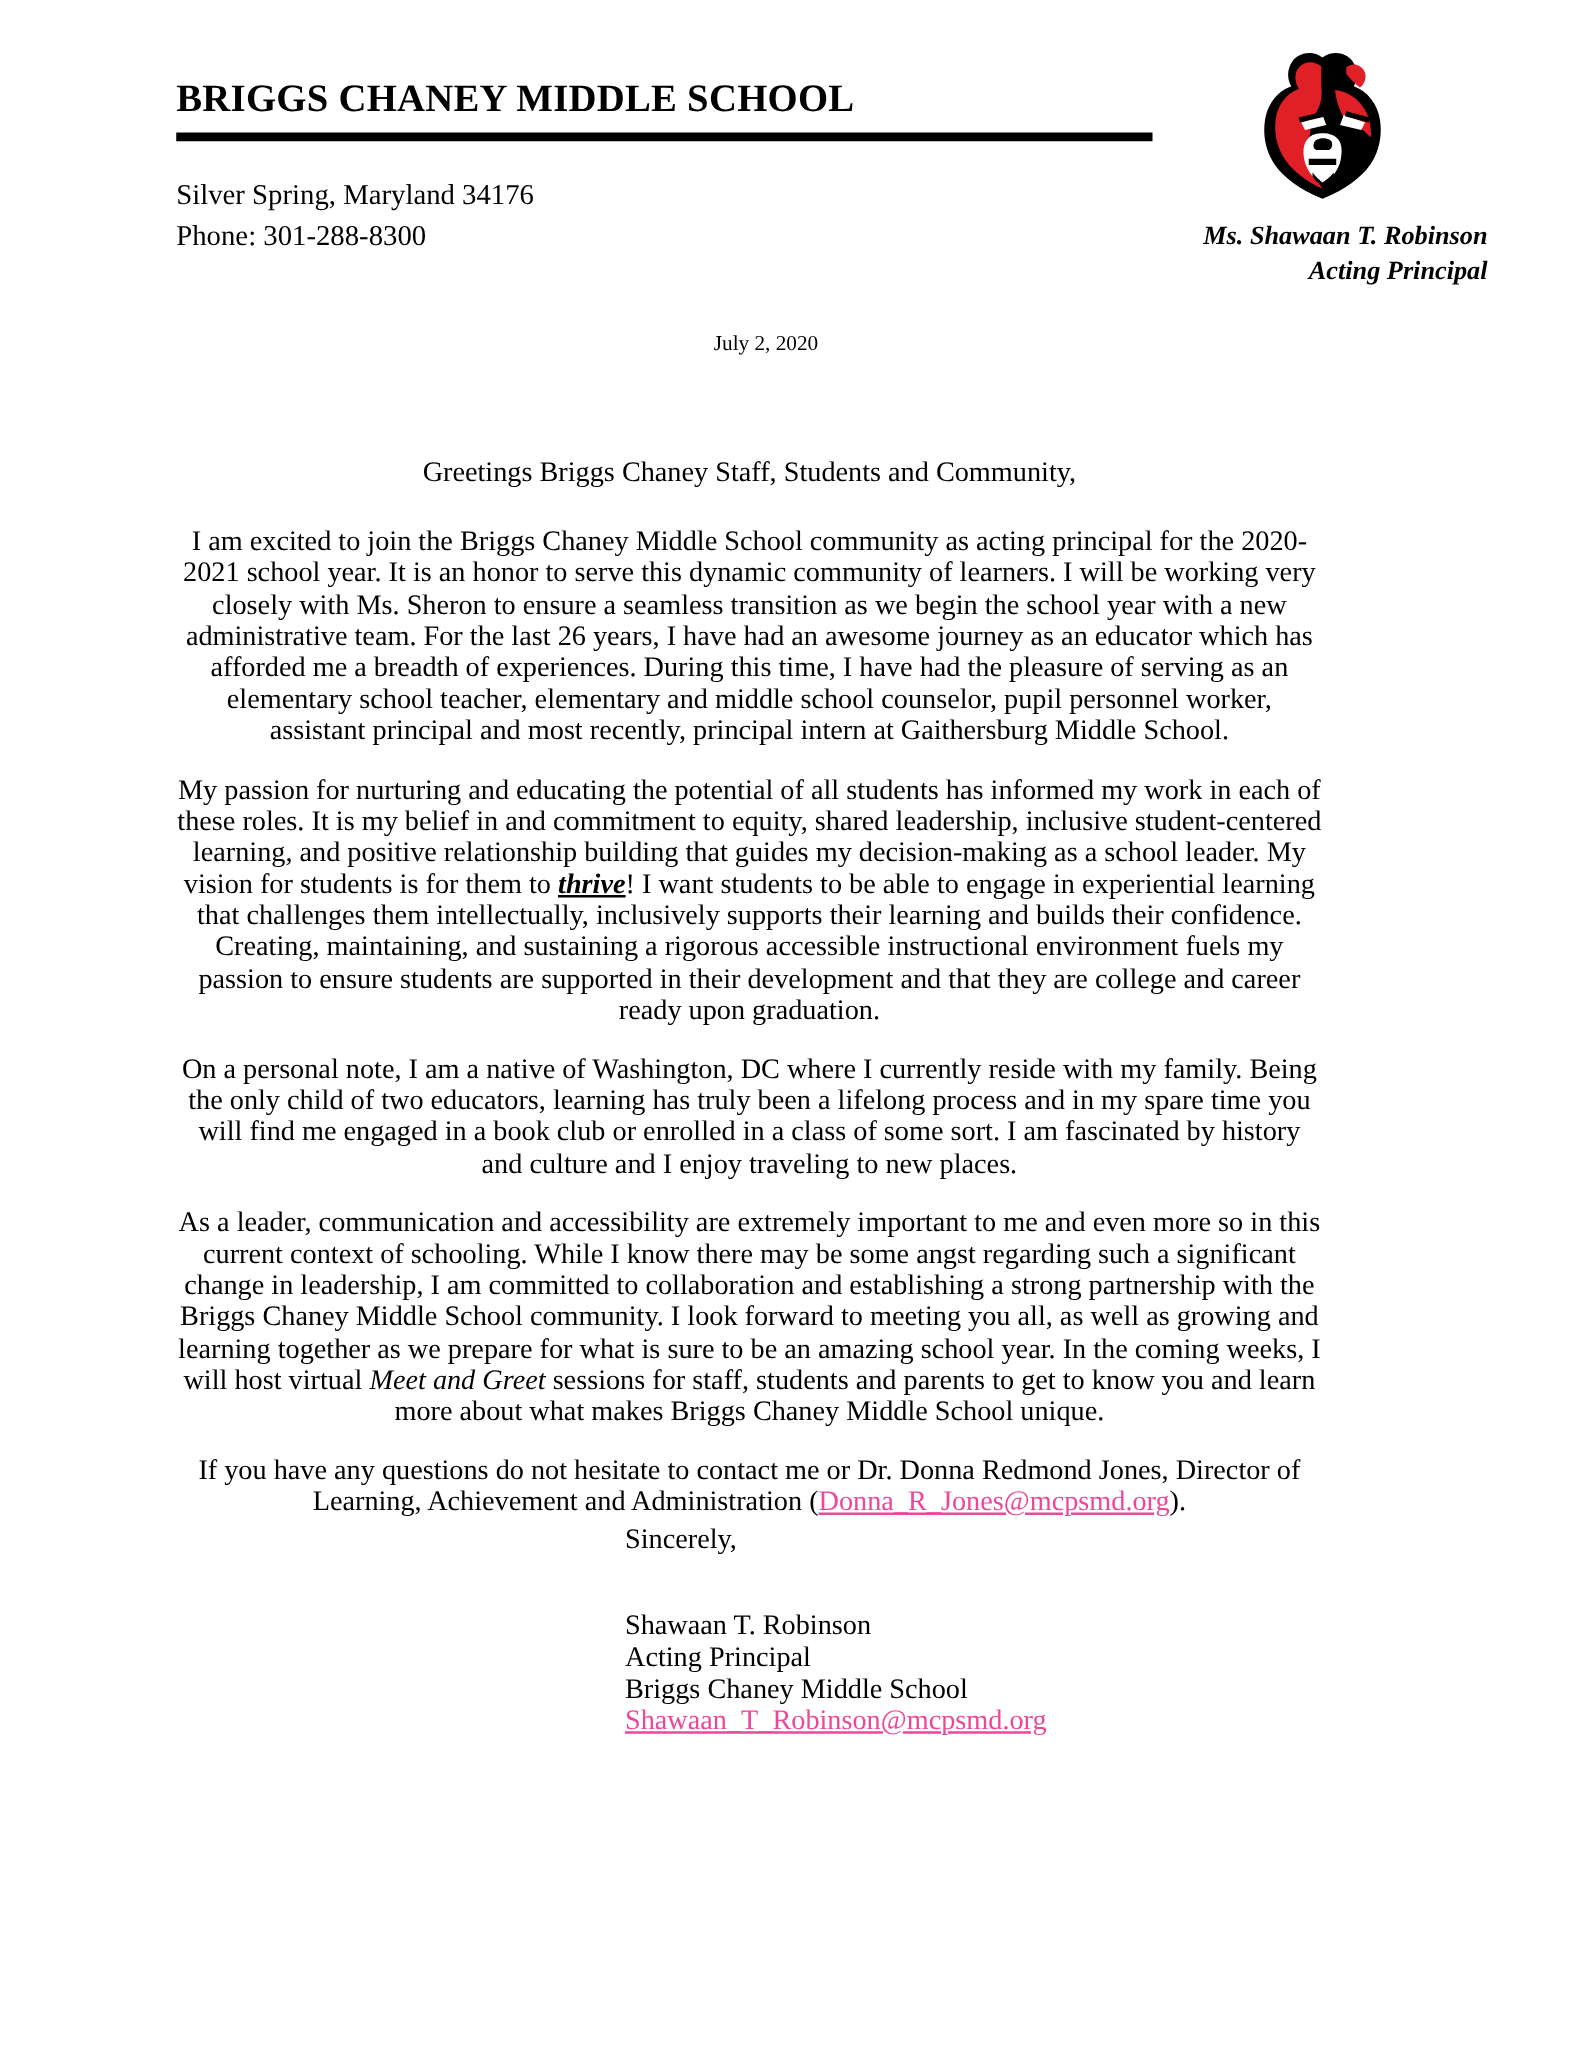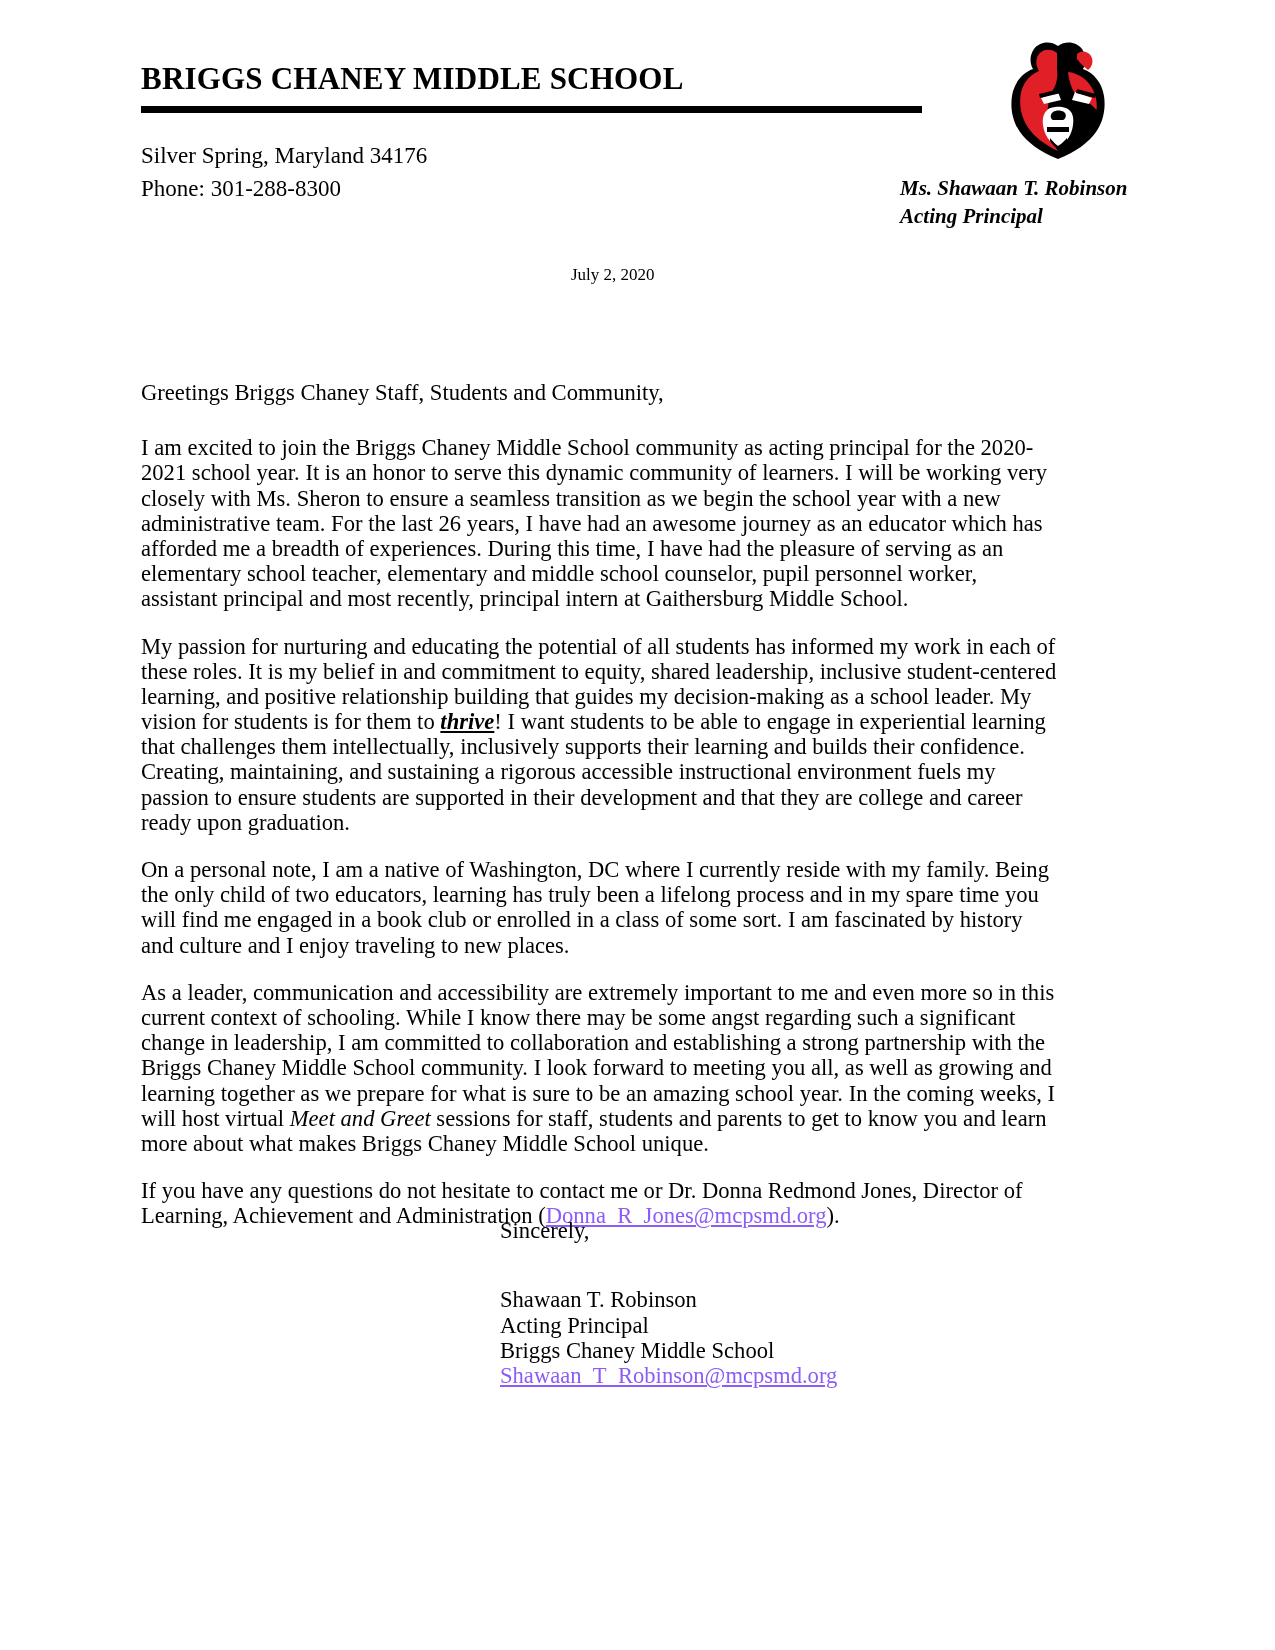--- a/index.html
+++ b/index.html
@@ -58,21 +58,21 @@
     width: 120px;
     height: 118px;
   }
   .logo-wrap svg { display: block; width: 120px; height: 118px; }
 
   .principal-block {
     position: absolute;
     left: 900px;
     top: 175px;
     width: 290px;
-    text-align: left;
+    text-align: right;
     font-style: italic;
     font-weight: bold;
     font-size: 21px;
     line-height: 1.32;
   }
 
   
   .date-line {
     position: absolute;
     left: 571px;
@@ -83,33 +83,34 @@
   
   .body-block {
     position: absolute;
     left: 141px;
     top: 365px;
     width: 917px;
     font-size: 22.6px;
     line-height: 1.115;
   }
   .body-block p {
-    margin: 15px 0 22px 0;
+    margin: 0 0 22px 0;
+    text-align: center;
   }
   .greeting { margin-bottom: 30px !important; }
 
   .kw-thrive {
     font-weight: bold;
     font-style: italic;
     text-decoration: underline;
   }
   .kw-italic { font-style: italic; }
 
   a.maillink, .maillink {
-    color: #8b5cf6;
+    color: #ec4899;
     text-decoration: underline;
     cursor: pointer;
   }
 
   
   .sig-block {
     position: absolute;
     left: 500px;
     top: 1218px;
     font-size: 22.6px;

